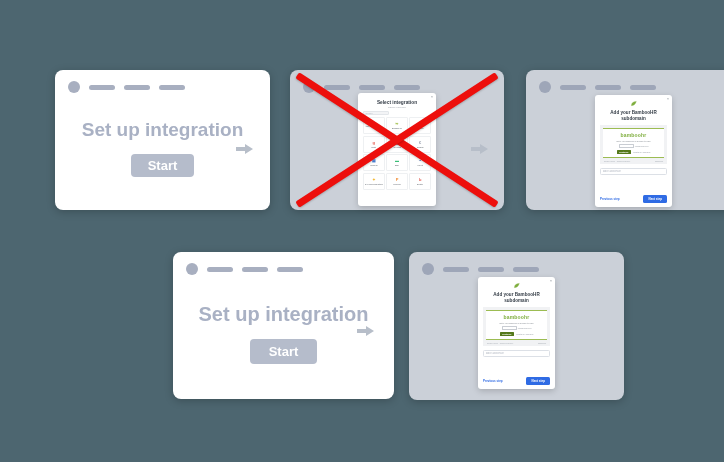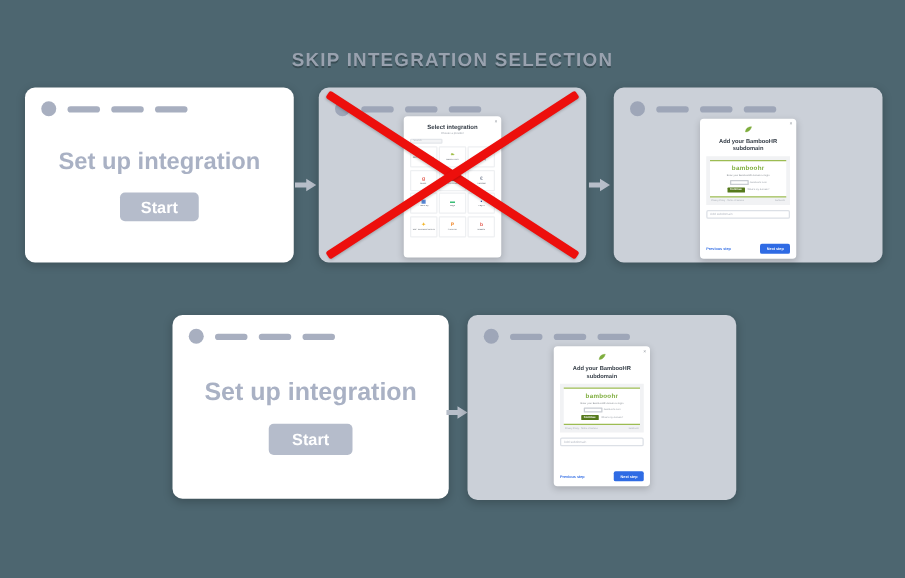--- a/index.html
+++ b/index.html
@@ -11,20 +11,21 @@
     position:absolute; top:40px; left:0; width:100%;
     text-align:center; font-size:15px; font-weight:800;
     color:#99A2AF; letter-spacing:1px;
     text-shadow:0 1px 0 rgba(0,0,0,0.25);
   }
 
   
   .window {
     position:absolute; border-radius:8px;
     box-shadow:0 2px 8px rgba(0,0,0,0.22);
+    margin-left:35px;
   }
   .window.white { background:#FFFFFF; }
   .window.gray  { background:#CBD0D8; }
   .w1 { left:20px;  top:70px;  width:215px; height:140px; }
   .w2 { left:255px; top:70px;  width:214px; height:140px; }
   .w3 { left:491px; top:70px;  width:215px; height:140px; }
   .w4 { left:138px; top:252px; width:221px; height:147px; }
   .w5 { left:374px; top:252px; width:215px; height:148px; }
 
   .chrome { position:absolute; left:13px; top:11px; display:flex; align-items:center; gap:9px; }
@@ -124,21 +125,20 @@
   .arrow { position:absolute; width:18px; height:12px; }
   .a1 { left:236px; top:141px; }
   .a2 { left:471px; top:141px; }
   .a3 { left:357px; top:323px; }
 </style>
 </head>
 <body>
 
 <div class="canvas">
 
-  <div class="page-title">SKIP INTEGRATION SELECTION</div>
 
   <div class="window white w1">
     <div class="chrome">
       <span class="dot"></span>
       <span class="dash"></span>
       <span class="dash"></span>
       <span class="dash"></span>
     </div>
     <div class="setup-body">
       <div class="setup-heading">Set up integration</div>

